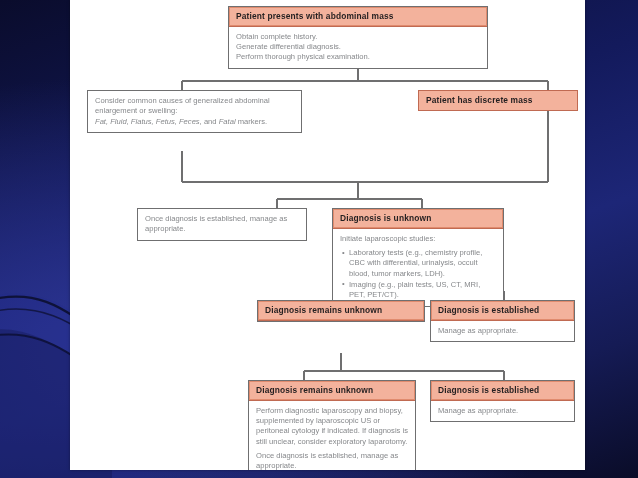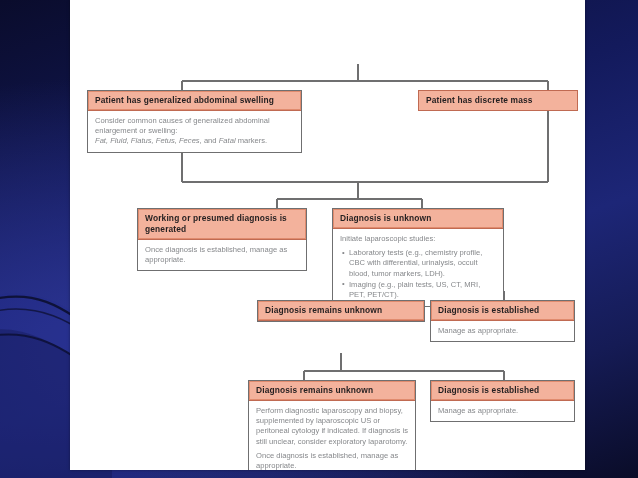--- a/index.html
+++ b/index.html
@@ -146,36 +146,42 @@
           <path d="M271 291 L271 300"></path>
           <path d="M434 291 L434 300"></path>
 
           <path d="M271 353 L271 371"></path>
           <path d="M234 371 L434 371"></path>
           <path d="M234 371 L234 380"></path>
           <path d="M434 371 L434 380"></path>
         </g>
       </svg>
 
+      <div class="node" style="left:158px; top:6px; width:260px;">
+        <div class="hd">Patient presents with abdominal mass</div>
+        <div class="bd">
+          <p>Obtain complete history.</p>
+          <p style="margin-top:0">Generate differential diagnosis.</p>
+          <p style="margin-top:0">Perform thorough physical examination.</p>
+        </div>
+      </div>
 
       <div class="node" style="left:17px; top:90px; width:215px;">
-        <div class="hd">Patient has generalized abdominal swelling</div>
         <div class="bd">
           <span>Consider common causes of generalized abdominal enlargement or swelling:</span><br>
           <span class="it">Fat, Fluid, Flatus, Fetus, Feces,</span><span> and</span>
           <span class="it">Fatal</span><span> markers.</span>
         </div>
       </div>
 
       <div class="node hdonly" style="left:348px; top:90px; width:160px;">
         <div class="hd">Patient has discrete mass</div>
       </div>
 
       <div class="node" style="left:67px; top:208px; width:170px;">
-        <div class="hd">Working or presumed diagnosis is generated</div>
         <div class="bd">Once diagnosis is established, manage as appropriate.</div>
       </div>
 
       <div class="node" style="left:262px; top:208px; width:172px;">
         <div class="hd">Diagnosis is unknown</div>
         <div class="bd">
           <span>Initiate laparoscopic studies:</span>
           <ul>
             <li>Laboratory tests (e.g., chemistry profile, CBC with differential, urinalysis, occult blood, tumor markers, LDH).</li>
             <li>Imaging (e.g., plain tests, US, CT, MRI, PET, PET/CT).</li>

